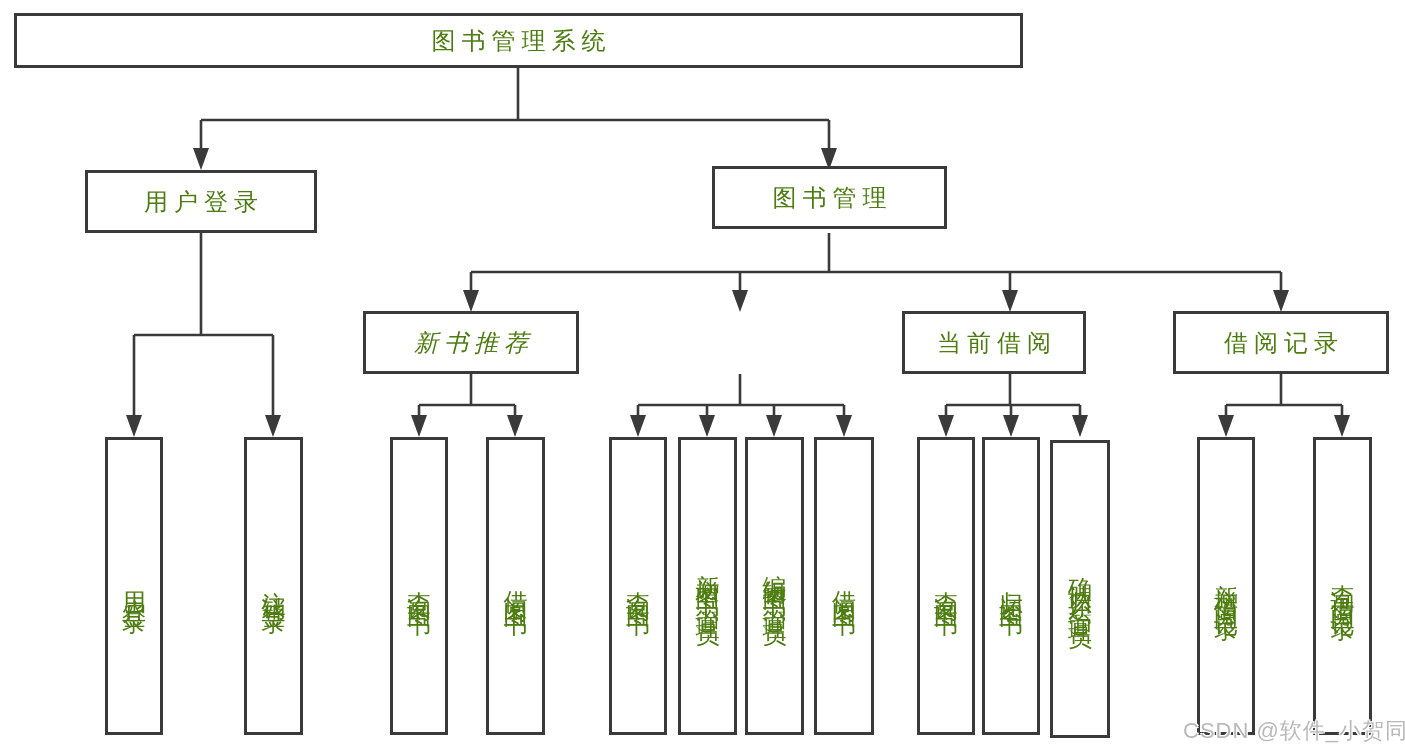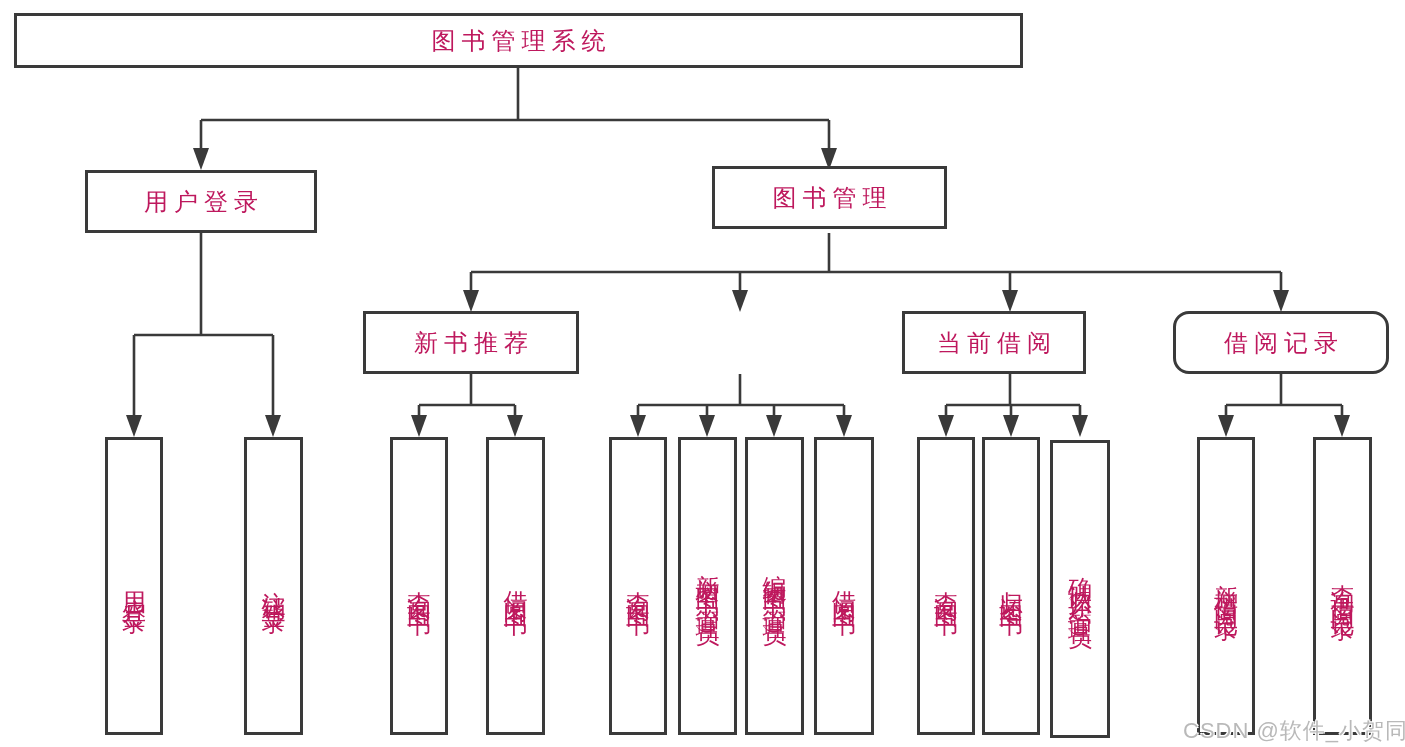--- a/index.html
+++ b/index.html
@@ -18,21 +18,21 @@
   #connectors {
     position: absolute;
     left: 0; top: 0;
     width: 1405px; height: 747px;
   }
   .node {
     position: absolute;
     box-sizing: border-box;
     background: #ffffff;
     border: 3px solid #3a3a3a;
-    color: #be185d;
+    color: #4d7c0f;
     display: flex;
     align-items: center;
     justify-content: center;
     text-align: center;
     z-index: 2;
   }
   .hbox {
     font-size: 24px;
     letter-spacing: 6px;
     text-indent: 6px; 
@@ -100,23 +100,23 @@
     <path class="link" d="M1281 374 V405 M1226 405 H1342 M1226 405 V417 M1342 405 V417"></path>
     <polygon class="arrow" points="1218,415 1234,415 1226,437"></polygon>
     <polygon class="arrow" points="1334,415 1350,415 1342,437"></polygon>
   </svg>
 
   <div class="node hbox" style="left:14px; top:13px; width:1009px; height:55px;">图书管理系统</div>
 
   <div class="node hbox" style="left:85px; top:170px; width:232px; height:63px;">用户登录</div>
   <div class="node hbox" style="left:712px; top:166px; width:235px; height:63px;text-align:right;">图书管理</div>
 
-  <div class="node hbox" style="left:363px; top:311px; width:216px; height:63px;">新书推荐</div>
+  <div class="node hbox" style="left:363px; top:311px; width:216px; height:63px;font-style:italic;">新书推荐</div>
   <div class="node hbox" style="left:902px; top:311px; width:184px; height:63px;">当前借阅</div>
-  <div class="node hbox" style="left:1173px; top:311px; width:216px; height:63px;border-radius:16px;">借阅记录</div>
+  <div class="node hbox" style="left:1173px; top:311px; width:216px; height:63px;">借阅记录</div>
 
   <div class="node vbox" style="left:105px; top:437px; width:58px; height:298px;">用户登录</div>
   <div class="node vbox" style="left:244px; top:437px; width:59px; height:298px;">注销登录</div>
 
   <div class="node vbox" style="left:390px; top:437px; width:58px; height:298px;">查询图书</div>
   <div class="node vbox" style="left:486px; top:437px; width:59px; height:298px;">借阅图书</div>
 
   <div class="node vbox" style="left:609px; top:437px; width:58px; height:298px;">查询图书</div>
   <div class="node vbox" style="left:678px; top:437px; width:59px; height:298px;">新增图书（管理员）</div>
   <div class="node vbox" style="left:745px; top:437px; width:59px; height:298px;">编辑图书（管理员）</div>

